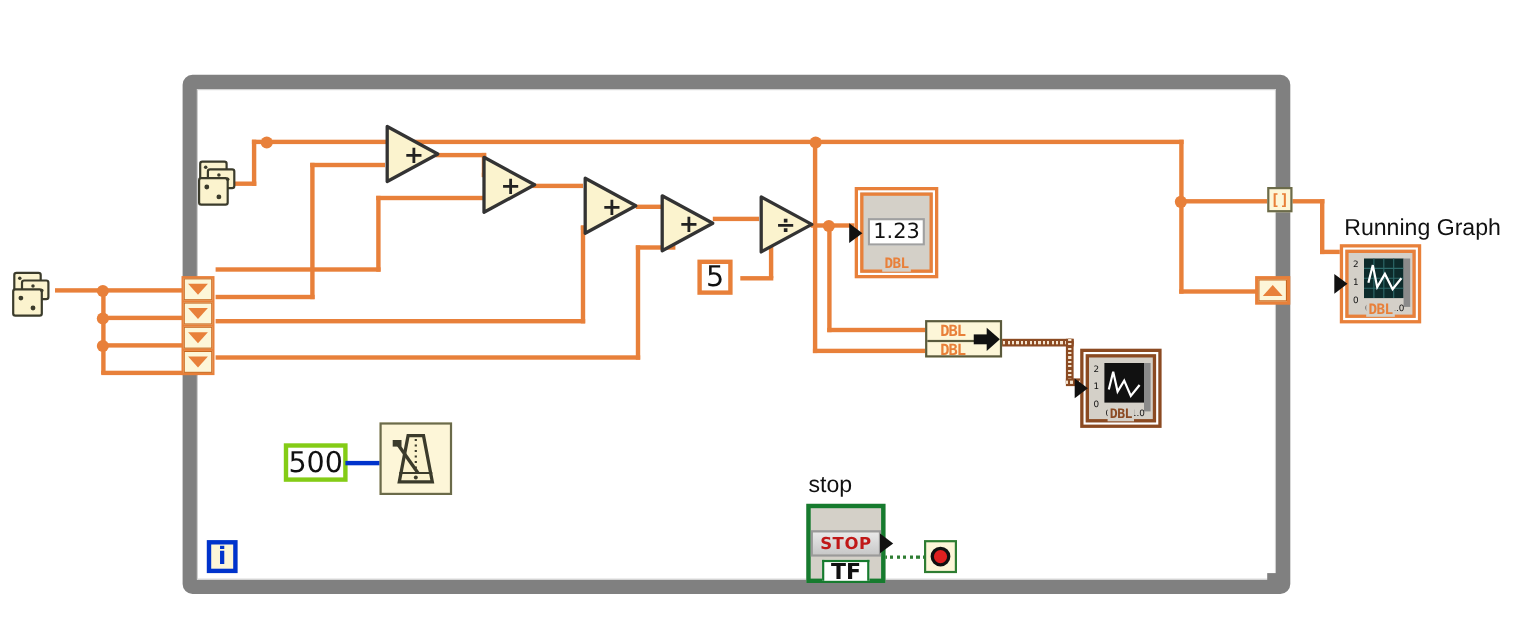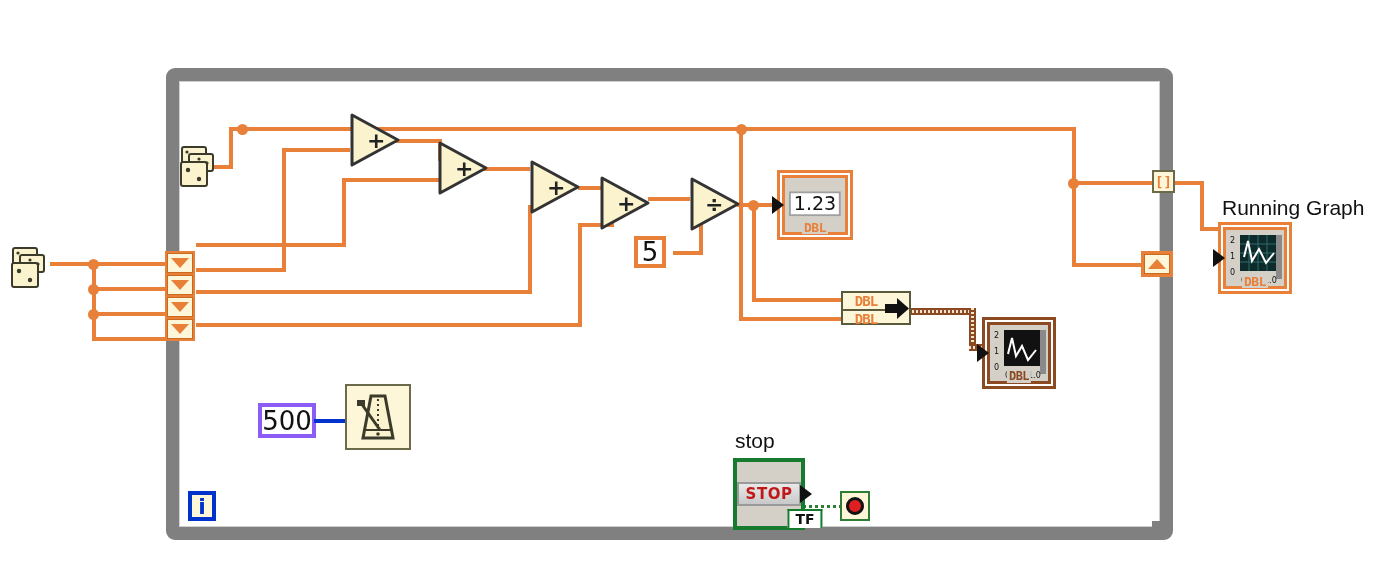--- a/index.html
+++ b/index.html
@@ -145,21 +145,21 @@
     position: absolute;
     box-sizing: border-box;
     background: #ffffff;
     font-family: "DejaVu Sans", sans-serif;
     display: flex;
     align-items: center;
     justify-content: center;
     color: #111;
   }
   .const.orange { border: 4px solid #E8803A; font-size: 26px; }
-  .const.blue   { border: 4px solid #8b5cf6; font-size: 26px; text-align: center; }
+  .const.blue   { border: 4px solid #84cc16; font-size: 26px; text-align: center; }
   
   .sr-stack {
     position: absolute;
     background: #E8803A;
     box-sizing: border-box;
     padding: 2px;
     display: flex;
     flex-direction: column;
     gap: 2px;
   }
@@ -250,25 +250,24 @@
   .tf-tag {
     position: absolute;
     bottom: -5px;
     left: 50%;
     transform: translateX(-50%);
     background: #ffffff;
     border: 2px solid #167B2E;
     border-bottom: none;
     font-family: "DejaVu Sans", sans-serif;
     font-weight: bold;
-    font-size: 14px;
+    font-size: 20px;
     color: #111;
     padding: 0 6px;
     line-height: 17px;
-    margin-left: 36px;
   }
   .stop-cond {
     position: absolute;
     box-sizing: border-box;
     background: #FDF6D8;
     border: 2px solid #2E7D32;
     display: flex;
     align-items: center;
     justify-content: center;
   }
@@ -473,21 +472,21 @@
   </div>
   <div class="arith" style="left:690px; top:177px;">
     <svg width="50" height="54">
       <polygon points="2,2 48,27 2,52" fill="#FBF3CE" stroke="#333" stroke-width="3" stroke-linejoin="round"></polygon>
       <text x="15" y="35" font-family="'DejaVu Sans',sans-serif" font-size="22" font-weight="bold" fill="#222">÷</text>
     </svg>
   </div>
 
   <div class="const orange" style="left:634px; top:236px; width:32px; height:32px;">5</div>
 
-  <div class="term-outer" style="left:777px; top:170px; width:76px; height:70px;">
+  <div class="term-outer" style="left:777px; top:170px; width:76px; height:83px;">
     <div class="term-inner">
       <span class="in-arrow"></span>
       <span class="num-box">1.23</span>
       <span class="dbl-tag">DBL</span>
     </div>
   </div>
 
   <div class="bundle" style="left:841px; top:291px; width:70px; height:34px;">
     <div class="bundle-left">
       <div class="bundle-dbl">DBL</div>

